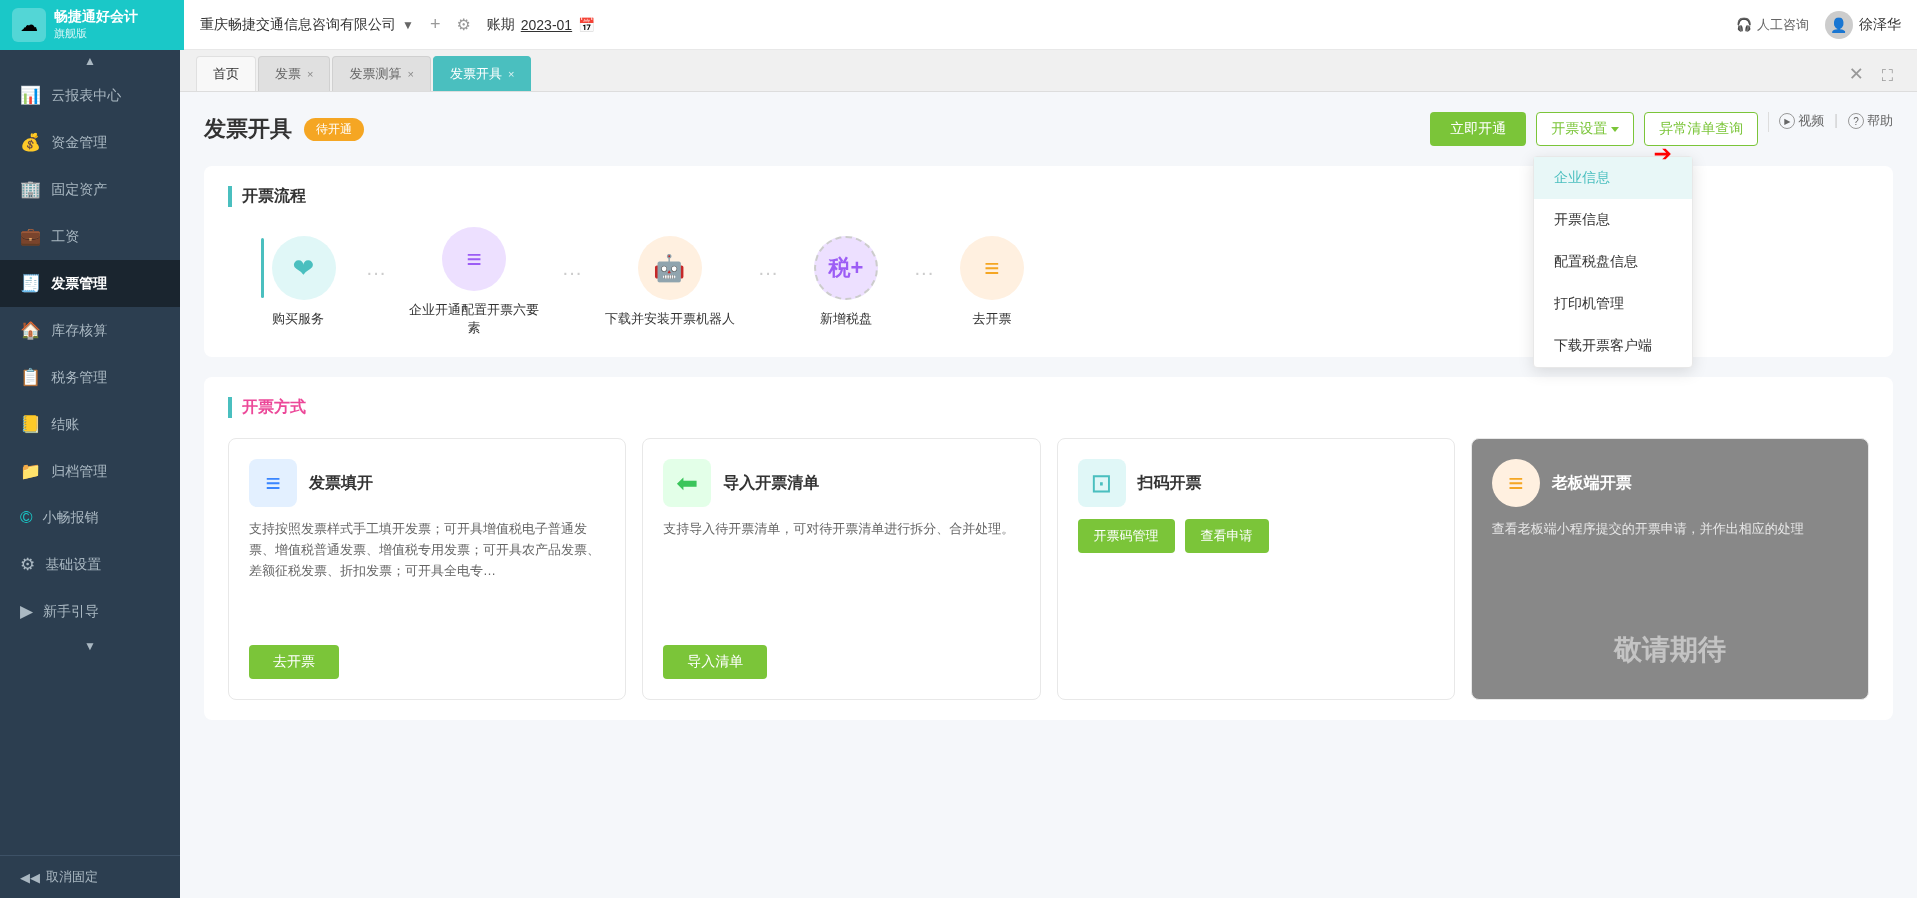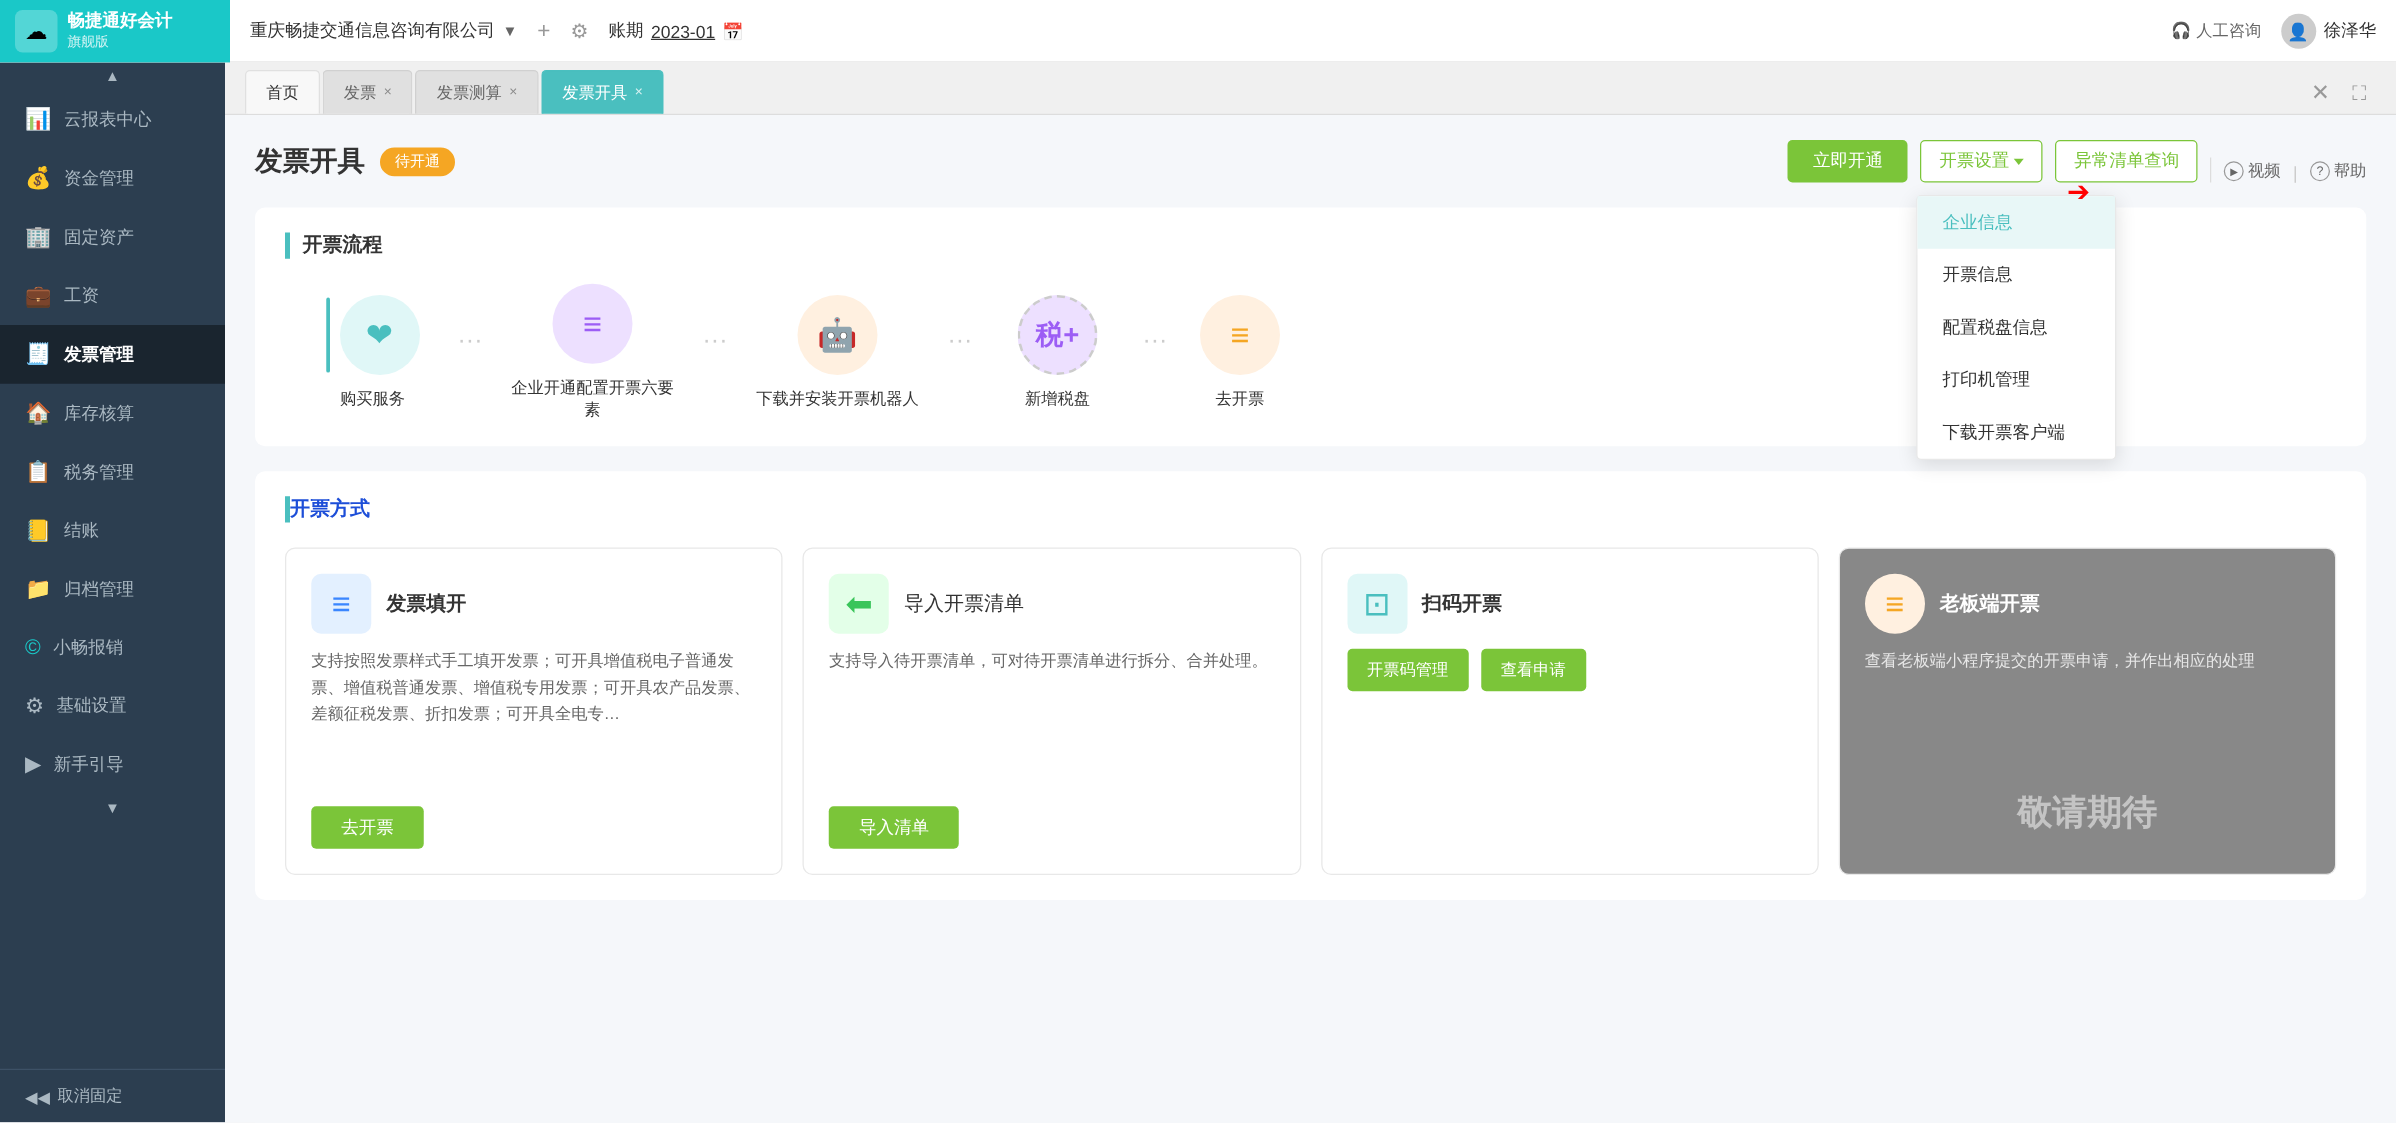--- a/index.html
+++ b/index.html
@@ -131,21 +131,21 @@
       <div style="padding:4px 8px; color:#999; cursor:pointer; font-size:16px; margin-bottom:2px;">⛶</div>
     </div>
 
     <div style="flex:1; overflow-y:auto; padding:20px 24px; background:#f5f7fa; position:relative;">
 
       <div style="display:flex; align-items:center; justify-content:space-between; margin-bottom:20px;">
         <div style="display:flex; align-items:center; gap:12px;">
           <span style="font-size:22px; font-weight:bold; color:#333;">发票开具</span>
           <span style="background:#f5a623; color:#fff; padding:3px 12px; border-radius:12px; font-size:12px;">待开通</span>
         </div>
-        <div style="display:flex; align-items:flex-end; gap:10px; position:relative;">
+        <div style="display:flex; align-items:flex-start; gap:10px; position:relative;">
           <button style="background:#7bc539; color:#fff; border:none; padding:8px 20px; border-radius:4px; cursor:pointer; font-size:14px;">立即开通</button>
           <button style="background:#fff; color:#7bc539; border:1px solid #7bc539; padding:7px 14px; border-radius:4px; cursor:pointer; font-size:14px; display:flex; align-items:center; gap:4px;">
             <span>开票设置</span>
             <span style="border-left:4px solid transparent; border-right:4px solid transparent; border-top:5px solid #7bc539; display:inline-block;"></span>
           </button>
           <button style="background:#fff; color:#7bc539; border:1px solid #7bc539; padding:7px 14px; border-radius:4px; cursor:pointer; font-size:14px;">异常清单查询</button>
           <div style="width:1px; height:20px; background:#ddd;"></div>
           <span style="color:#666; cursor:pointer; font-size:13px; display:flex; align-items:center; gap:3px;">
             <span style="width:16px; height:16px; border-radius:50%; border:1px solid #999; display:inline-flex; align-items:center; justify-content:center; font-size:8px;">▶</span>
             <span>视频</span>
@@ -204,36 +204,36 @@
           <div style="color:#ccc; font-size:20px; margin:0 8px; padding-bottom:20px;">···</div>
 
           <div style="display:flex; flex-direction:column; align-items:center; gap:10px; min-width:100px;">
             <div style="width:64px; height:64px; border-radius:50%; background:#fff0e0; display:flex; align-items:center; justify-content:center; font-size:26px; color:#f5a623;">≡</div>
             <span style="font-size:13px; color:#333; text-align:center;">去开票</span>
           </div>
         </div>
       </div>
 
       <div style="background:#fff; border-radius:8px; padding:20px 24px; margin-bottom:20px;">
-        <div style="font-size:16px; font-weight:bold; color:#1d4ed8; margin-bottom:20px; border-left:4px solid #4abfbf; ">开票方式</div>
+        <div style="font-size:16px; font-weight:bold; color:#ec4899; margin-bottom:20px; border-left:4px solid #4abfbf; padding-left:10px;">开票方式</div>
         <div style="display:grid; grid-template-columns:repeat(4,1fr); gap:16px;">
 
           <div style="border:1px solid #e8e8e8; border-radius:8px; padding:20px;">
             <div style="display:flex; align-items:center; gap:12px; margin-bottom:12px;">
               <div style="width:48px; height:48px; border-radius:8px; background:#e3f0ff; display:flex; align-items:center; justify-content:center; font-size:26px; color:#3a86ff;">≡</div>
               <span style="font-size:16px; font-weight:bold; color:#333;">发票填开</span>
             </div>
             <p style="font-size:13px; color:#666; line-height:1.6; margin-bottom:16px; height:110px; overflow:hidden;">支持按照发票样式手工填开发票；可开具增值税电子普通发票、增值税普通发票、增值税专用发票；可开具农产品发票、差额征税发票、折扣发票；可开具全电专…</p>
             <button style="background:#7bc539; color:#fff; border:none; padding:8px 24px; border-radius:4px; cursor:pointer; font-size:14px;">去开票</button>
           </div>
 
           <div style="border:1px solid #e8e8e8; border-radius:8px; padding:20px;">
             <div style="display:flex; align-items:center; gap:12px; margin-bottom:12px;">
               <div style="width:48px; height:48px; border-radius:8px; background:#e3ffe8; display:flex; align-items:center; justify-content:center; font-size:26px; color:#3ac55a;">⬅</div>
-              <span style="font-size:16px; font-weight:normal; color:#333;">导入开票清单</span>
+              <span style="font-size:16px; font-weight:bold; color:#333;">导入开票清单</span>
             </div>
             <p style="font-size:13px; color:#666; line-height:1.6; margin-bottom:16px; height:110px; overflow:hidden;">支持导入待开票清单，可对待开票清单进行拆分、合并处理。</p>
             <button style="background:#7bc539; color:#fff; border:none; padding:8px 24px; border-radius:4px; cursor:pointer; font-size:14px;">导入清单</button>
           </div>
 
           <div style="border:1px solid #e8e8e8; border-radius:8px; padding:20px;">
             <div style="display:flex; align-items:center; gap:12px; margin-bottom:12px;">
               <div style="width:48px; height:48px; border-radius:8px; background:#e0f7f7; display:flex; align-items:center; justify-content:center; font-size:26px; color:#4abfbf;">⊡</div>
               <span style="font-size:16px; font-weight:bold; color:#333;">扫码开票</span>
             </div>

